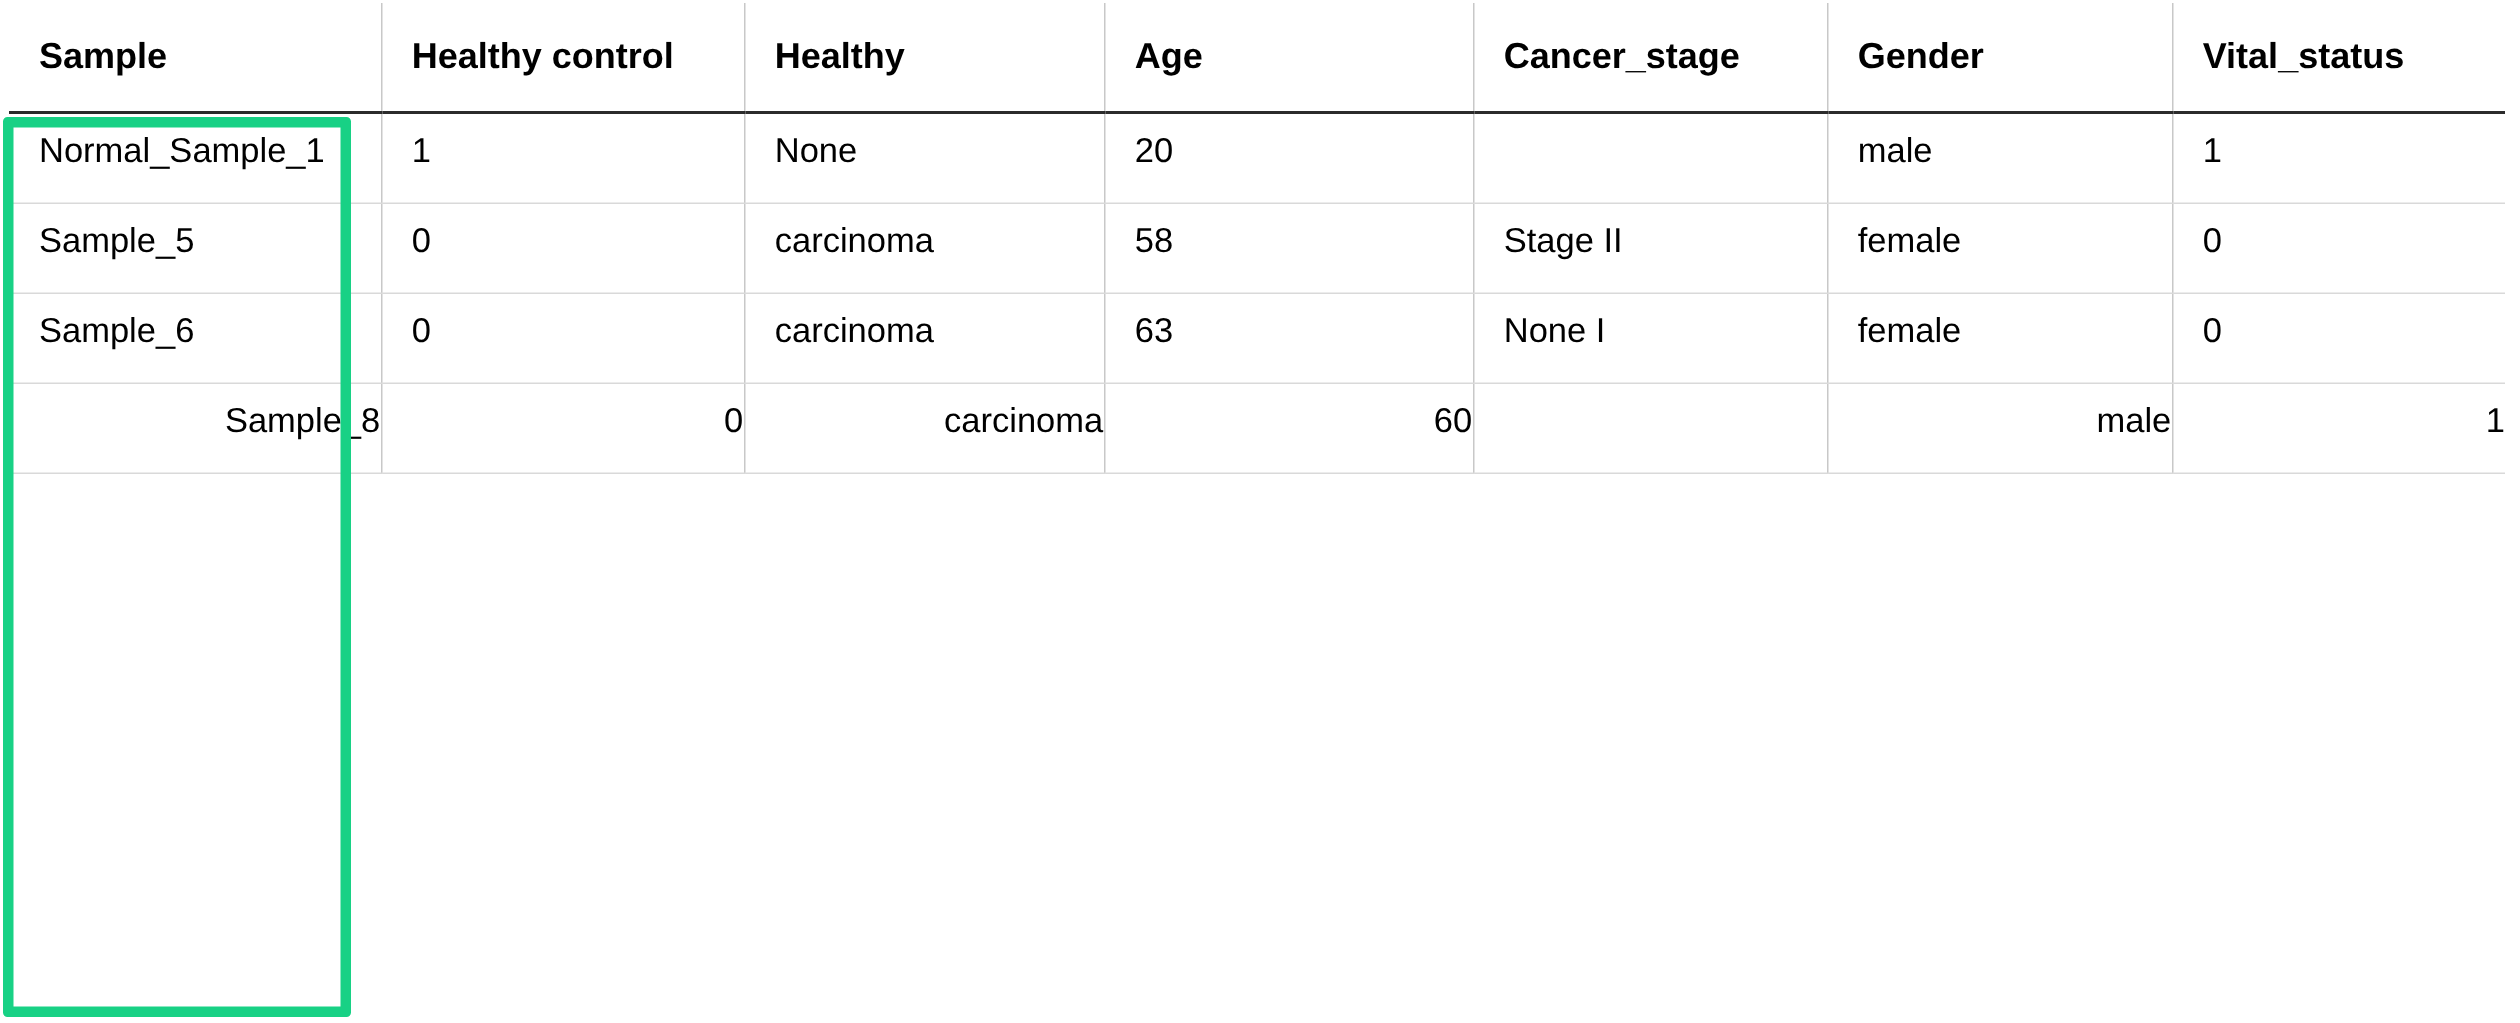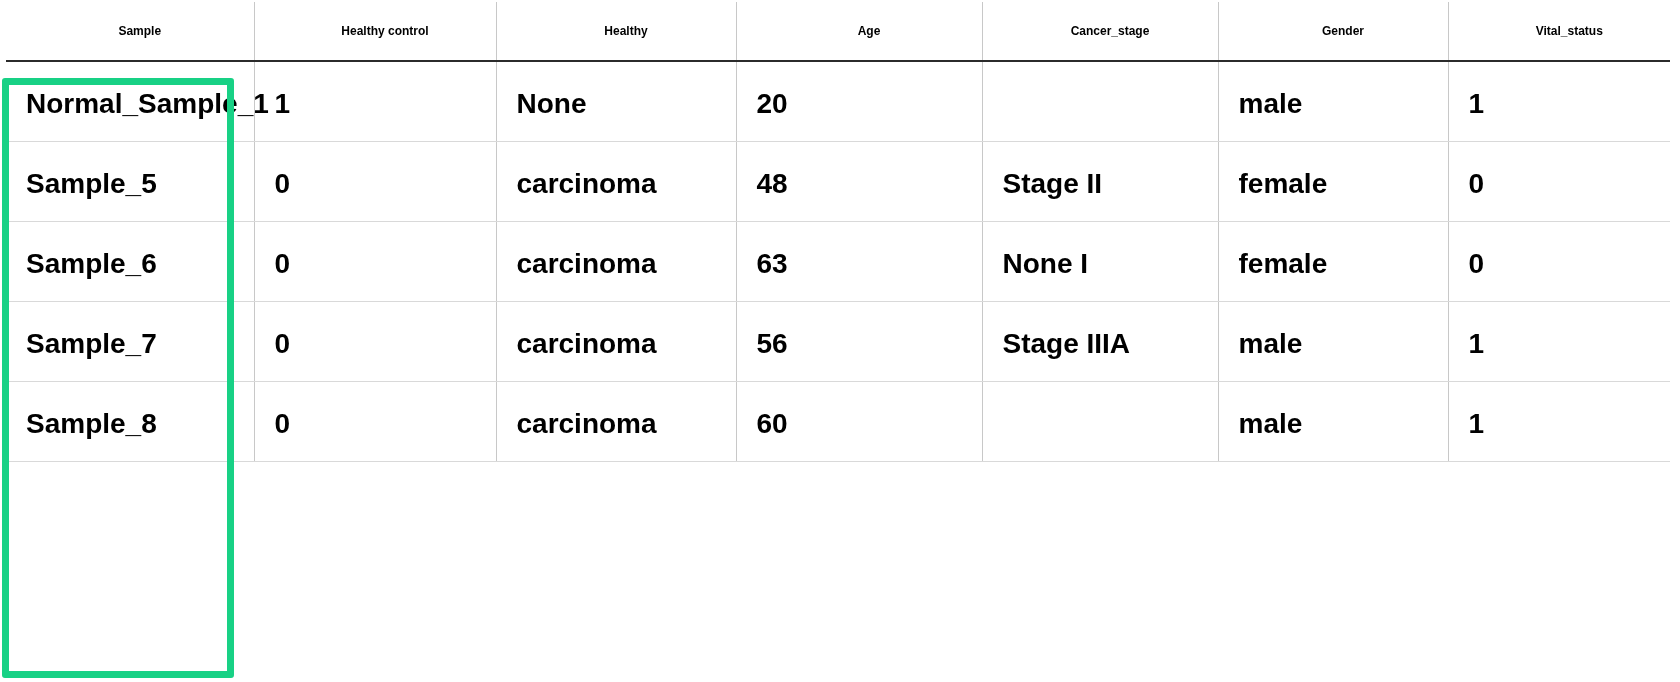--- a/index.html
+++ b/index.html
@@ -29,44 +29,44 @@
   }
   table.data-table col.c0 { width: 248px; }
   table.data-table col.c1 { width: 242px; }
   table.data-table col.c2 { width: 240px; }
   table.data-table col.c3 { width: 246px; }
   table.data-table col.c4 { width: 236px; }
   table.data-table col.c5 { width: 230px; }
   table.data-table col.c6 { width: 222px; }
 
   thead th {
-    text-align: center;
-    font-size: 12px;
+    text-align: left;
+    font-size: 24px;
     font-weight: bold;
     padding: 22px 0 22px 20px;
     border-bottom: 2px solid #2b2b2b;
     border-right: 1px solid #c8c8c8;
     vertical-align: middle;
     white-space: nowrap;
   }
   thead th:last-child { border-right: none; }
 
   tbody td {
-    font-size: 28px;
-    font-weight: bold;
-    padding: 26px 0 21px 20px;
+    font-size: 23px;
+    font-weight: normal;
+    padding: 11px 0 21px 20px;
     border-bottom: 1px solid #d9d9d9;
     border-right: 1px solid #c8c8c8;
     vertical-align: middle;
     white-space: nowrap;
     height: 26px;
     box-sizing: content-box;
   }
   tbody td:last-child { border-right: none; }
-  tbody tr:last-child td { border-bottom: 1px solid #d9d9d9; }
+  tbody tr:last-child td { border-bottom: 1px solid #d9d9d9; text-align: right; }
 
   
   .highlight-box {
     position: absolute;
     left: 2px;
     top: 76px;
     width: 232px;
     height: 600px;
     border: 7px solid #18d185;
     border-radius: 3px;
@@ -107,42 +107,33 @@
         <td>None</td>
         <td>20</td>
         <td></td>
         <td>male</td>
         <td>1</td>
       </tr>
       <tr>
         <td>Sample_5</td>
         <td>0</td>
         <td>carcinoma</td>
-        <td>48</td>
+        <td>58</td>
         <td>Stage II</td>
         <td>female</td>
         <td>0</td>
       </tr>
       <tr>
         <td>Sample_6</td>
         <td>0</td>
         <td>carcinoma</td>
         <td>63</td>
         <td>None I</td>
         <td>female</td>
         <td>0</td>
-      </tr>
-      <tr>
-        <td>Sample_7</td>
-        <td>0</td>
-        <td>carcinoma</td>
-        <td>56</td>
-        <td>Stage IIIA</td>
-        <td>male</td>
-        <td>1</td>
       </tr>
       <tr>
         <td>Sample_8</td>
         <td>0</td>
         <td>carcinoma</td>
         <td>60</td>
         <td></td>
         <td>male</td>
         <td>1</td>
       </tr>

